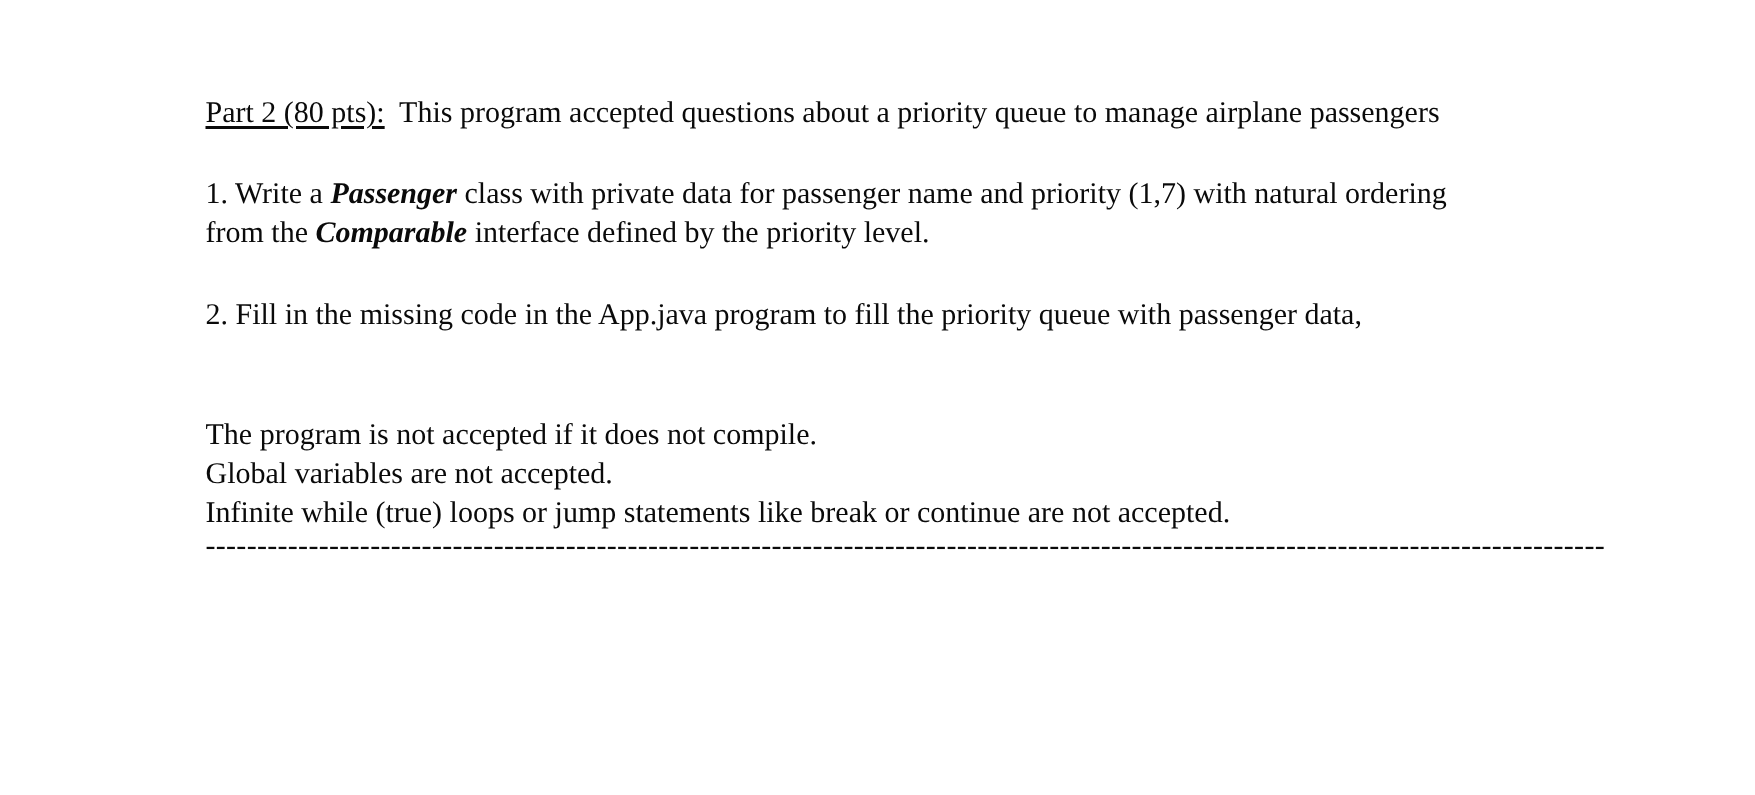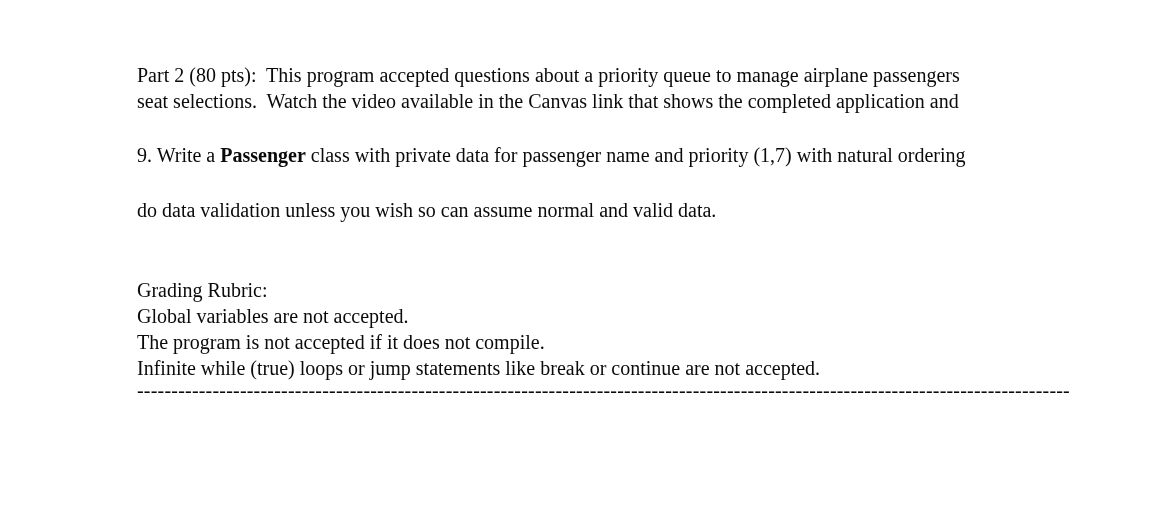--- a/index.html
+++ b/index.html
@@ -26,55 +26,56 @@
   }
   .line {
     font-size: 20px;
     line-height: 26px;
     white-space: pre;
   }
   .para-task1 { margin-top: 28px; }
   .para-task2 { margin-top: 29px; }
   .para-rubric { margin-top: 54px; }
   .u {
+    text-decoration: underline;
     text-underline-offset: 3px;
   }
   .b {
     font-weight: bold;
+    font-style: italic;
   }
   .separator {
     margin-top: -4px;
     font-size: 20px;
     line-height: 26px;
     white-space: nowrap;
     width: 933px;
     overflow: hidden;
     letter-spacing: 0.2px;
   }
 </style>
 </head>
 <body>
 
 <div class="doc">
 
   <div class="para para-intro">
     <div class="line"><span class="u">Part 2 (80 pts):</span><span>  This program accepted questions about a priority queue to manage airplane passengers</span></div>
-    <div class="line">seat selections.  Watch the video available in the Canvas link that shows the completed application and</div>
   </div>
 
   <div class="para para-task1">
-    <div class="line"><span>9. Write a </span><span class="b">Passenger</span><span> class with private data for passenger name and priority (1,7) with natural ordering</span></div>
+    <div class="line"><span>1. Write a </span><span class="b">Passenger</span><span> class with private data for passenger name and priority (1,7) with natural ordering</span></div>
+    <div class="line"><span>from the </span><span class="b">Comparable</span><span> interface defined by the priority level.</span></div>
   </div>
 
   <div class="para para-task2">
-    <div class="line">do data validation unless you wish so can assume normal and valid data.</div>
+    <div class="line">2. Fill in the missing code in the App.java program to fill the priority queue with passenger data,</div>
   </div>
 
   <div class="para para-rubric">
-    <div class="line"><span class="u">Grading Rubric:</span></div>
+    <div class="line">The program is not accepted if it does not compile.</div>
     <div class="line">Global variables are not accepted.</div>
-    <div class="line">The program is not accepted if it does not compile.</div>
     <div class="line">Infinite while (true) loops or jump statements like break or continue are not accepted.</div>
   </div>
 
   <div class="separator">------------------------------------------------------------------------------------------------------------------------------------------------------</div>
 
 </div>
 
 </body></html>

